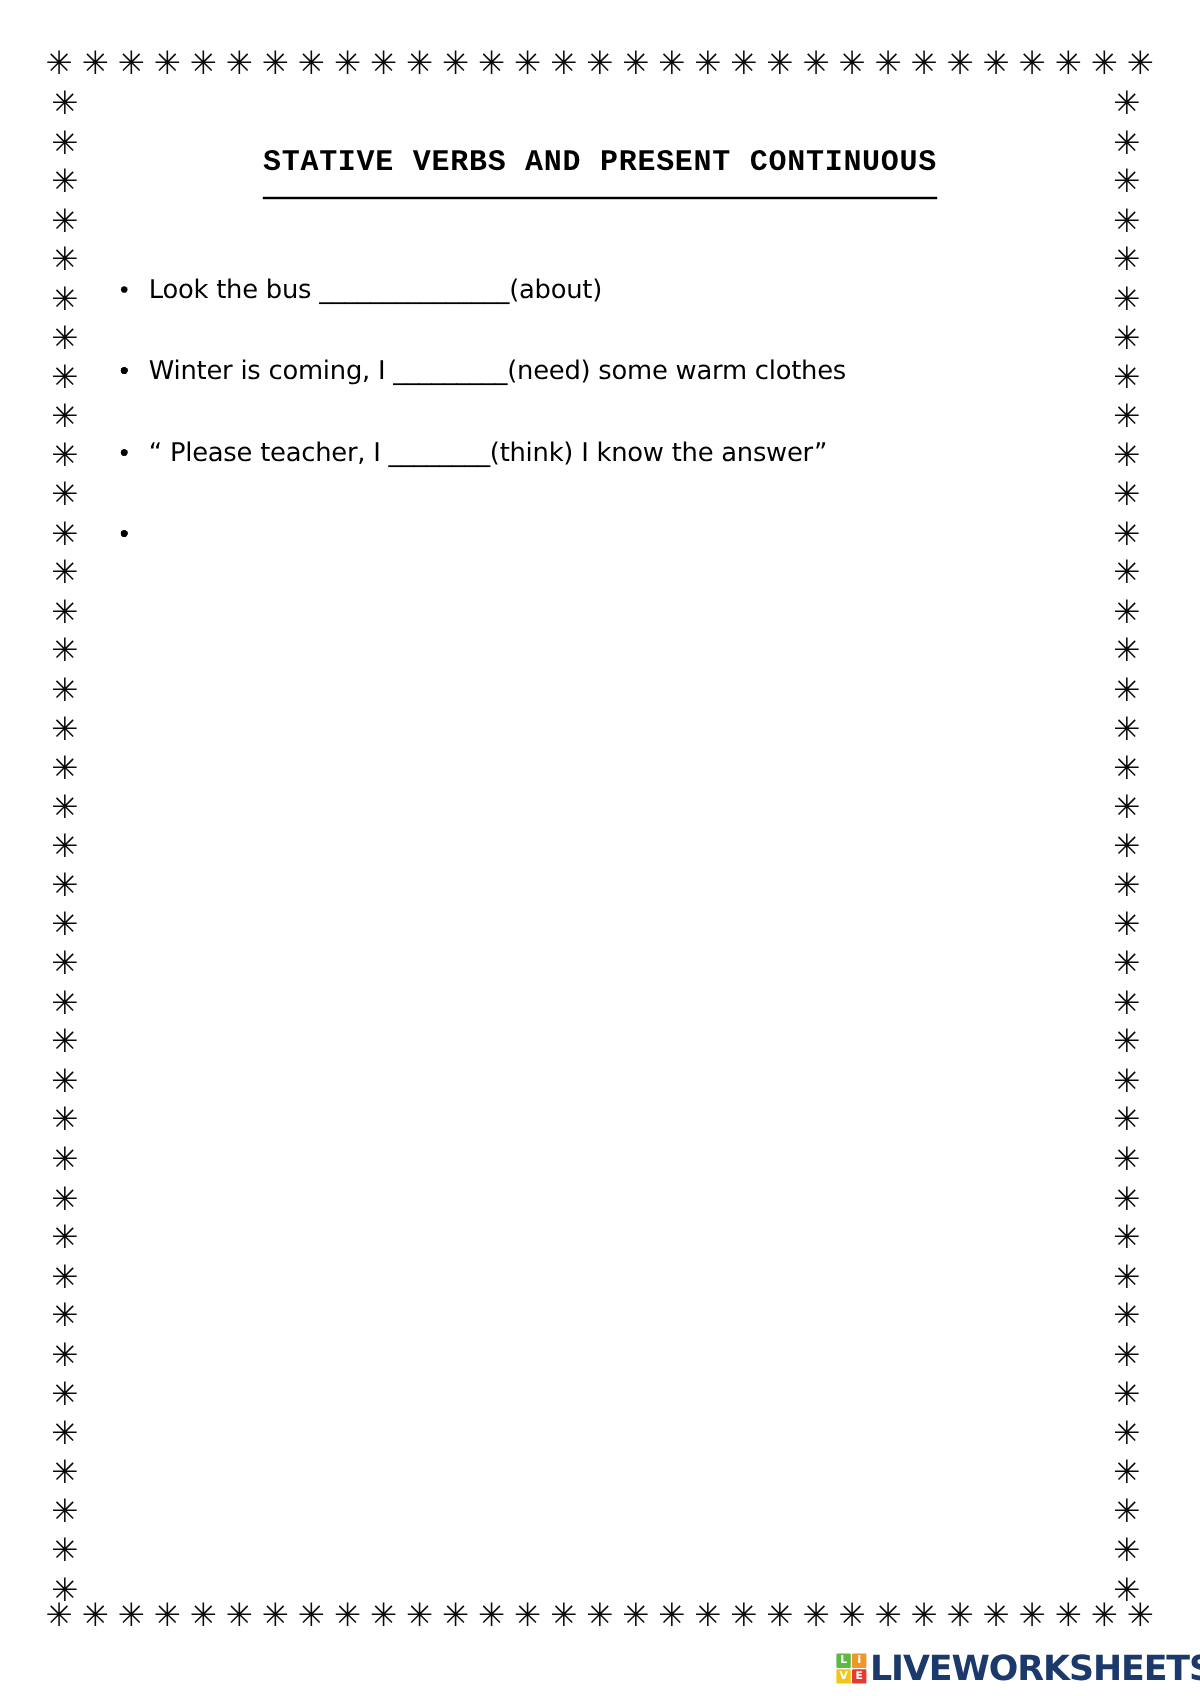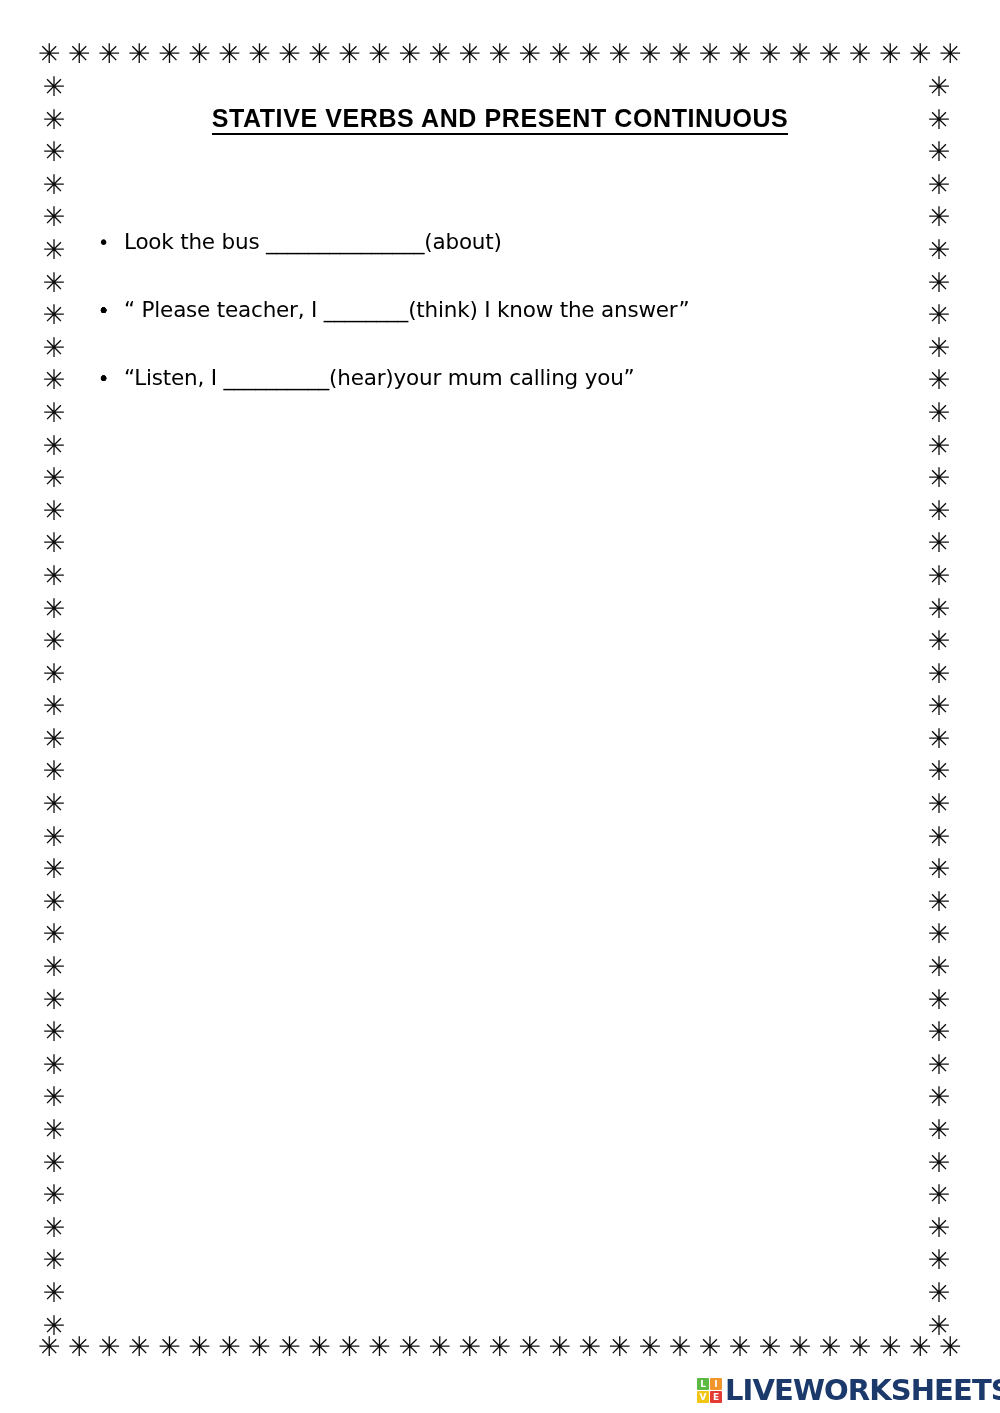--- a/index.html
+++ b/index.html
@@ -59,27 +59,28 @@
   
   #title-wrap {
     position: absolute;
     top: 104px;
     left: 90px;
     width: 820px;
     text-align: center;
   }
   #page-title {
     display: inline-block;
-    font-family: Liberation Sans, sans-serif;
+    font-family: Liberation Mono, monospace;
     font-size: 25px;
     font-weight: bold;
     letter-spacing: 0.6px;
     color: #000000;
     border-bottom: 2.5px solid #000000;
-    padding-bottom: 0;
+    padding-bottom: 14px;
+    margin-top: 17px;
   }
 
   
   #exercise-list {
     position: absolute;
     top: 214px;
     left: 92px;
     width: 820px;
     list-style: none;
   }
@@ -307,26 +308,26 @@
 
   <div id="title-wrap">
     <h1 id="page-title">STATIVE VERBS AND PRESENT CONTINUOUS</h1>
   </div>
 
   <ul id="exercise-list">
       <li class="exercise-item"><span class="bullet">•</span><span class="line-1">Look the bus _______________(about)</span></li>
       <li class="exercise-item"><span class="bullet">•</span></li>
       <li class="exercise-item"><span class="bullet">•</span></li>
       <li class="exercise-item"><span class="bullet">•</span></li>
-      <li class="exercise-item"><span class="bullet">•</span></li>
+      <li class="exercise-item"><span class="bullet">•</span><span class="line-1">Winter is coming, I _________(need) some warm clothes</span></li>
       <li class="exercise-item"><span class="bullet">•</span></li>
       <li class="exercise-item"><span class="bullet">•</span><span class="line-1">“ Please teacher, I ________(think) I know the answer”</span></li>
       <li class="exercise-item"><span class="bullet">•</span></li>
       <li class="exercise-item"><span class="bullet">•</span></li>
-      <li class="exercise-item"><span class="bullet">•</span><span class="line-1">“Listen, I __________(hear)your mum calling you”</span></li>
+      <li class="exercise-item"><span class="bullet">•</span></li>
     </ul>
 
   <div id="footer-logo">
     <div id="logo-mark">
       <span id="logo-cell-l">L</span>
       <span id="logo-cell-i">I</span>
       <span id="logo-cell-v">V</span>
       <span id="logo-cell-e">E</span>
     </div>
     <div id="logo-text">LIVEWORKSHEETS</div>

